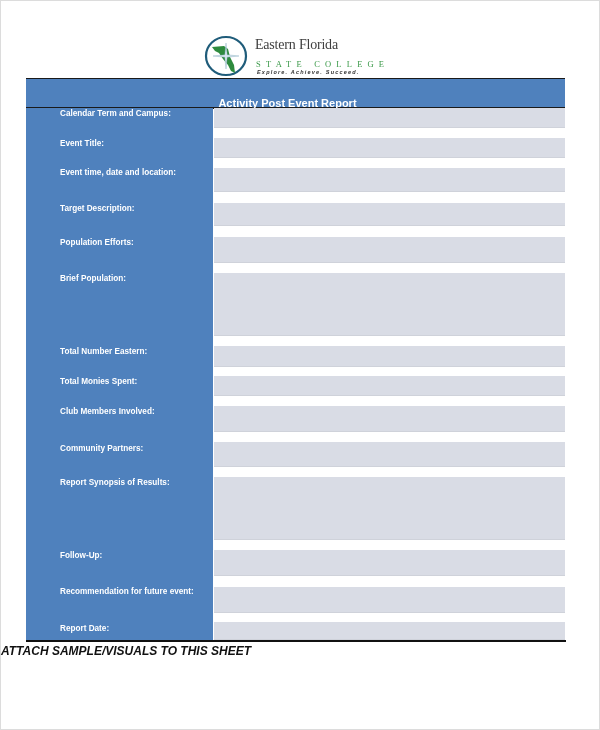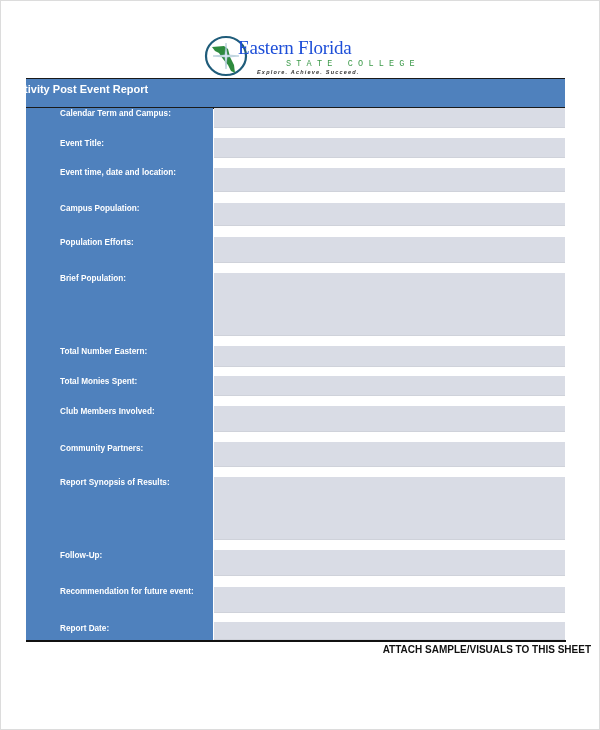--- a/index.html
+++ b/index.html
@@ -1,34 +1,34 @@
 <!DOCTYPE html>
 <html><head>
   <meta charset="utf-8">
   <style>
     html, body { margin: 0; padding: 0; background: #ffffff; }
     body { width: 600px; height: 730px; position: relative; overflow: hidden; font-family: "Liberation Sans", sans-serif; }
     .page { position: absolute; left: 0; top: 0; width: 598px; height: 728px; border: 1px solid #dcdcdc; background: #fff; }
 
     .logo { position: absolute; left: 203px; top: 34px; width: 200px; height: 42px; }
     .logo-emblem { position: absolute; left: 0; top: 0; width: 44px; height: 42px; }
-    .logo-name { position: absolute; left: 34px; top: 2px; font-family: "Liberation Serif", serif; font-size: 19px; color: #1d4ed8; white-space: nowrap; letter-spacing: -0.2px; }
-    .logo-sub { position: absolute; left: 52px; top: 24px; font-family: Liberation Mono, monospace; font-size: 8.5px; color: #3c9a4a; letter-spacing: 5.2px; white-space: nowrap; margin-left: 30px; }
+    .logo-name { position: absolute; left: 51px; top: 2px; font-family: "Liberation Serif", serif; font-size: 14px; color: #404040; white-space: nowrap; letter-spacing: -0.2px; }
+    .logo-sub { position: absolute; left: 52px; top: 24px; font-family: Liberation Serif, serif; font-size: 8.5px; color: #3c9a4a; letter-spacing: 5.2px; white-space: nowrap; }
     .logo-tag { position: absolute; left: 53px; top: 34px; font-family: "Liberation Sans", sans-serif; font-size: 5.5px; color: #333; letter-spacing: 1.2px; font-weight: bold; font-style: italic; white-space: nowrap; }
 
     .header-bar { position: absolute; left: 25px; top: 77px; width: 539px; height: 28px; background: #4f81bd; border-top: 1px solid #1a1a1a; border-bottom: 2px solid #1a1a1a; }
-    .header-title { position: absolute; left: 0; top: 0; width: 100%; text-align: left; line-height: 18px; padding-top: 1px; font-size: 11px; font-weight: bold; color: #ffffff; text-indent: -16px; }
+    .header-title { position: absolute; left: 0; top: 0; width: 100%; text-align: center; line-height: 18px; padding-top: 15px; font-size: 11px; font-weight: bold; color: #ffffff; text-indent: -16px; }
 
     .left-col { position: absolute; left: 25px; top: 107px; width: 187px; height: 532px; background: #4f81bd; }
     .row-label { position: absolute; left: 6px; font-size: 8.2px; font-weight: bold; color: #ffffff; white-space: nowrap; padding-left: 28px; }
 
     .field { position: absolute; left: 213px; width: 351px; background: #d9dce5; border-bottom: 1px solid #cfd2da; box-sizing: border-box; }
 
     .bottom-line { position: absolute; left: 25px; top: 639px; width: 540px; height: 2px; background: #111; }
-    .attach-note { position: absolute; left: 0; top: 643px; width: 590px; text-align: right; font-size: 10px; font-weight: bold; color: #111; }
+    .attach-note { position: absolute; left: 0; top: 643px; width: 590px; text-align: left; font-size: 12px; font-weight: bold; color: #111; font-style: italic; }
   </style>
 </head>
 <body>
 
 <div class="page">
 
   <div class="logo">
     <svg class="logo-emblem" viewBox="0 0 44 42">
       <ellipse cx="22" cy="21" rx="20" ry="19" fill="none" stroke="#1f5c7a" stroke-width="2.2"></ellipse>
       <path d="M8 12 L20 11 L24 14 L26 22 L30 30 L31 38 L27 36 L24 30 L19 24 L15 18 L11 16 Z" fill="#2e8b3e"></path>
@@ -40,21 +40,21 @@
   </div>
 
   <div class="header-bar">
     <div class="header-title">Activity Post Event Report</div>
   </div>
 
   <div class="left-col">
     <div class="row-label" style="top:1px">Calendar Term and Campus:</div>
     <div class="row-label" style="top:31px">Event Title:</div>
     <div class="row-label" style="top:60px">Event time, date and location:</div>
-    <div class="row-label" style="top:96px">Campus Population:</div>
+    <div class="row-label" style="top:96px">Target Description:</div>
     <div class="row-label" style="top:130px">Population Efforts:</div>
     <div class="row-label" style="top:166px">Brief Population:</div>
     <div class="row-label" style="top:239px">Total Number Eastern:</div>
     <div class="row-label" style="top:269px">Total Monies Spent:</div>
     <div class="row-label" style="top:299px">Club Members Involved:</div>
     <div class="row-label" style="top:336px">Community Partners:</div>
     <div class="row-label" style="top:370px">Report Synopsis of Results:</div>
     <div class="row-label" style="top:443px">Follow-Up:</div>
     <div class="row-label" style="top:479px">Recommendation for future event:</div>
     <div class="row-label" style="top:516px">Report Date:</div>

